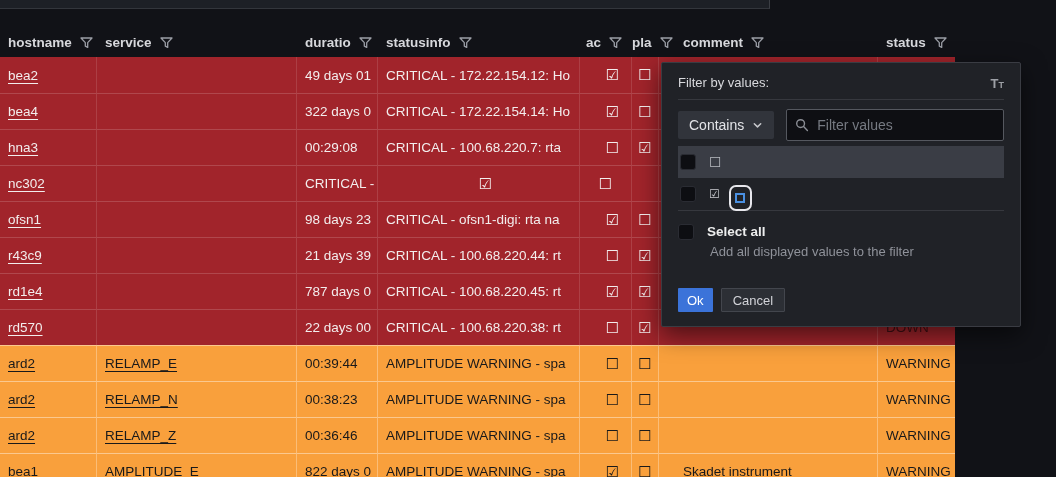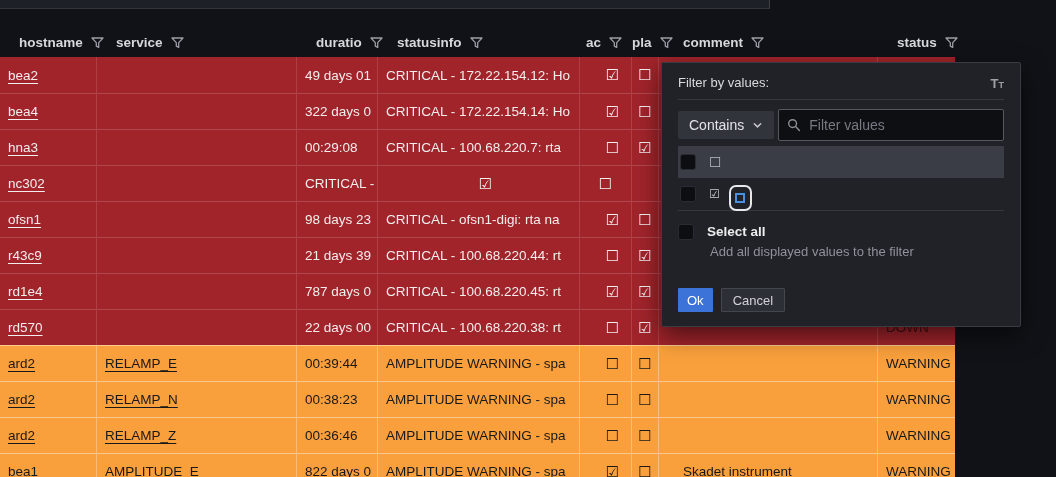--- a/index.html
+++ b/index.html
@@ -11,21 +11,21 @@
   html,body{background:#000}
   .screen{position:relative;width:1056px;height:477px;overflow:hidden;
     background:var(--page_bg);
     font-family:"Liberation Sans","DejaVu Sans",sans-serif;color:#e8e9ec}
   
   .top-remnant{position:absolute;left:0;top:0;width:770px;height:9px;
     background:#1d2026;border-right:1px solid #3b3e44;border-bottom:1px solid #33363c}
   
   .table{position:absolute;left:0;top:28px;width:955px}
   .thead{display:grid;grid-template-columns:var(--cols);height:29px;align-items:center}
-  .th{display:flex;align-items:center;gap:7px;padding-left:19px;white-space:nowrap;
+  .th{display:flex;align-items:center;gap:7px;padding-left:8px;white-space:nowrap;
     overflow:visible;font-size:13.5px;font-weight:700;color:#d7d8dc}
   .th.h-ack{padding-left:6px}
   .th.h-pla{padding-left:0}
   .th.h-comment{padding-left:24px}
   .funnel{flex:0 0 auto}
   .tbody{display:block}
   .tr{display:grid;grid-template-columns:var(--cols);height:36px;font-size:13.5px}
   .td{display:flex;align-items:center;padding-left:8px;white-space:nowrap;overflow:hidden}
   .sev-critical{background:var(--critical_bg);color:#f3eded}
   .sev-warning{background:var(--warning_bg);color:#19191a}
@@ -42,21 +42,21 @@
   .popup{position:absolute;left:661px;top:62px;width:360px;height:265px;
     background:var(--popup_bg);border:1px solid #3a3c43;border-radius:2px;
     box-shadow:0 8px 24px rgba(0,0,0,.55);z-index:10;font-size:13px}
   .p-title-row{display:flex;align-items:flex-end;justify-content:space-between;
     padding:12px 16px 9px}
   .p-title{color:#d8d9dd;font-size:13px}
   .tt-icon{color:#9da0a6;font-weight:700;cursor:pointer;line-height:1}
   .tt-icon .t1{font-size:13px}
   .tt-icon .t2{font-size:9px}
   .p-div{border-top:1px solid #36383e;margin:0 16px}
-  .p-controls{display:flex;gap:4px;margin:11px 16px 0;height:28px}
+  .p-controls{display:flex;gap:12px;margin:11px 16px 0;height:28px}
   .op-btn{display:flex;align-items:center;gap:8px;padding:0 11px;background:#31343b;
     border-radius:2px;color:#e3e4e8;font-size:14px;cursor:pointer}
   .search-box{flex:1;position:relative;display:flex;align-items:center}
   .search-box svg{position:absolute;left:9px}
   .search-input{width:100%;height:32px;background:#0e0f13;border:1px solid #55585f;
     border-radius:2px;color:#0ea5e9;font-size:14px;padding:0 8px 0 30px;outline:none;
     font-family:"Liberation Sans","DejaVu Sans",sans-serif}
   .search-input::placeholder{color:#767a82}
   .v-list{margin-top:7px}
   .v-row{display:flex;align-items:center;gap:13px;height:32px;margin:0 16px;padding:0 2px}

